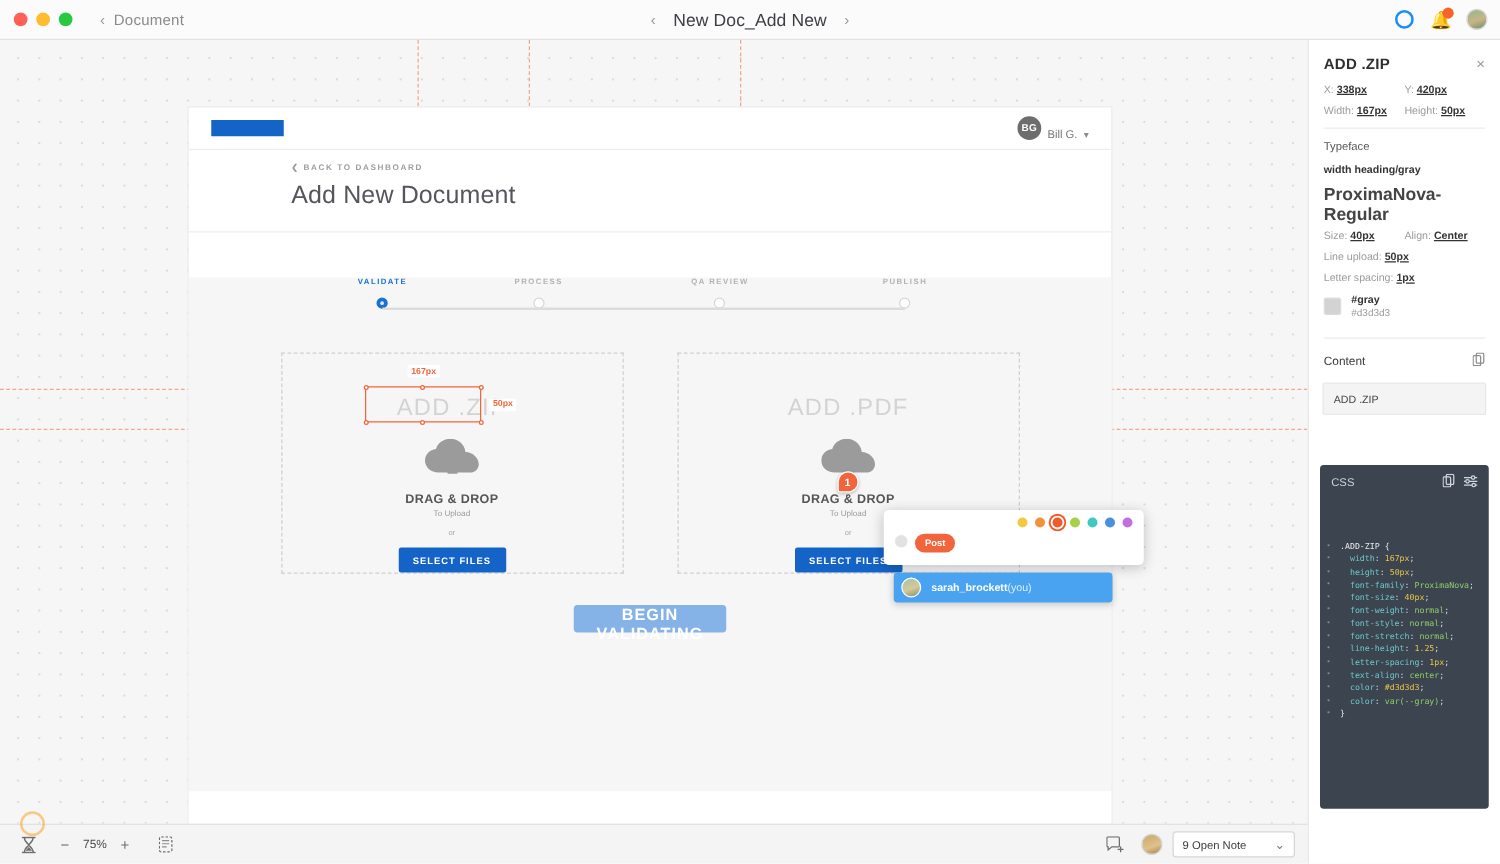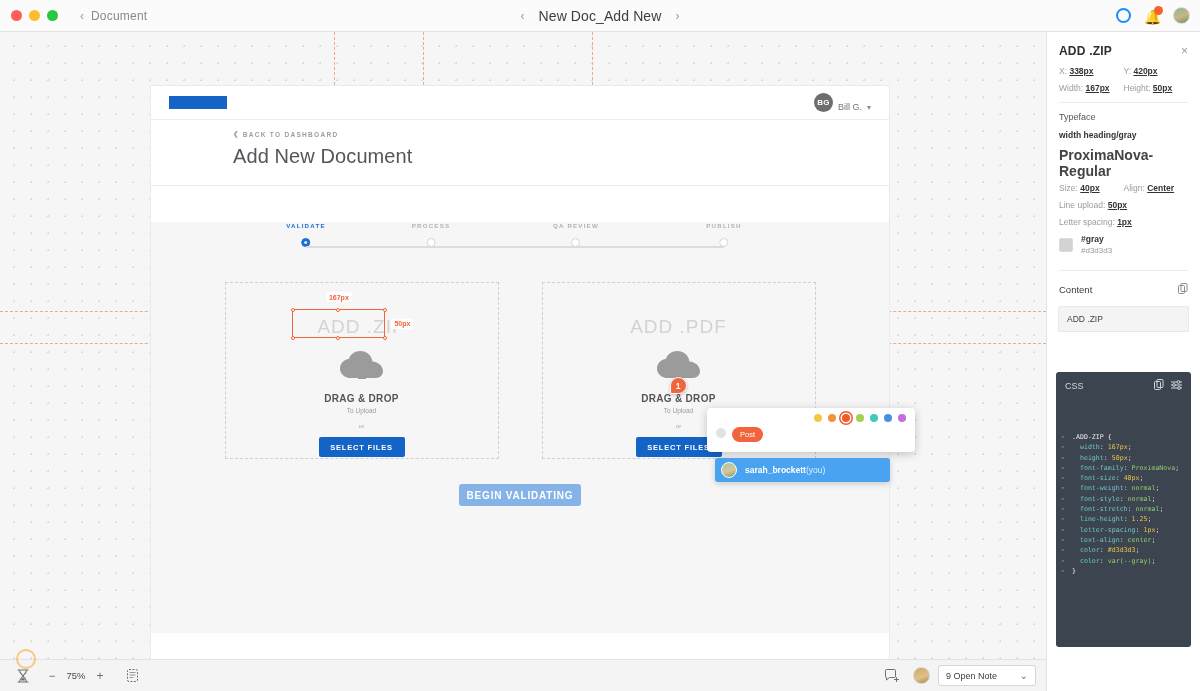--- a/index.html
+++ b/index.html
@@ -140,21 +140,21 @@
 
   
   .guide-v, .guide-h { position:absolute; pointer-events:none; }
   .guide-v { width:0; border-left:1px dashed #f4a58c; top:0; bottom:0; }
   .guide-h { height:0; border-top:1px dashed #f4a58c; left:0; right:0; }
 
   
   .begin-wrap { display:flex; justify-content:center; margin-top:25px; }
   .btn-begin {
     width:122px; height:22px; background:#85b3e8; color:#fff; border:none; border-radius:3px;
-    font-size:10px; font-weight:bold; letter-spacing:.8px;
+    font-size:13px; font-weight:bold; letter-spacing:.8px;
   }
 
   
   .ab-footer {
     position:absolute; bottom:0; left:0; right:0; height:72px; background:#fff;
     display:flex; align-items:center; padding:0 66px; justify-content:space-between;
   }
 
   
   .pin {
@@ -170,21 +170,21 @@
     background:#fff; border-radius:4px; box-shadow:0 2px 10px rgba(0,0,0,.22); z-index:40;
   }
   .pop-colors { display:flex; justify-content:flex-end; gap:6px; padding:6px 9px 3px; }
   .swatch { width:8px; height:8px; border-radius:50%; }
   .swatch.sel { box-shadow:0 0 0 1.5px #fff, 0 0 0 3px #ef5b2b; }
   .pop-body { display:flex; align-items:flex-start; padding:2px 9px 10px; gap:6px; }
   .pop-text { flex:1; font-size:8.5px; color:#3a3a3a; line-height:13px; }
   .caret-bar { display:inline-block; width:1px; height:9px; background:#f2643b; vertical-align:-1px; }
   .emoji-btn { width:10px; height:10px; border-radius:50%; background:#e2e2e2; margin-top:1px; }
   .post-btn {
-    background:#f2643b; color:#fff; font-size:7.5px; font-weight:normal;
+    background:#f2643b; color:#fff; font-size:7.5px; font-weight:bold;
     padding:3px 8px; border-radius:9px; border:none;
   }
   .mention-row {
     position:absolute; left:8px; top:50px; width:175px; height:24px; background:#4aa3f0;
     border-radius:3px; display:flex; align-items:center; gap:8px; padding-left:6px;
     box-shadow:0 2px 6px rgba(0,0,0,.18);
   }
   .mention-av {
     width:16px; height:16px; border-radius:50%;
     background:linear-gradient(160deg,#9ec6a0,#d9c79c 55%,#79976c);

